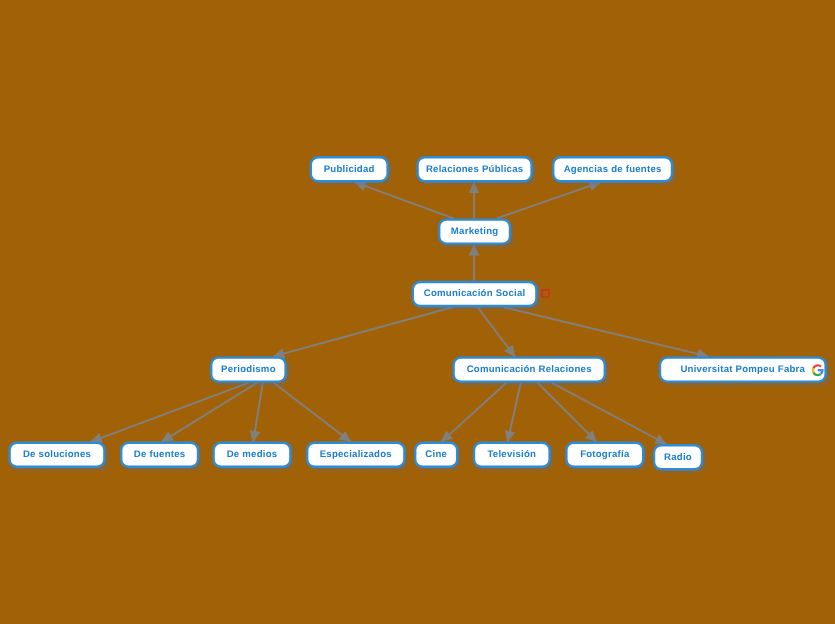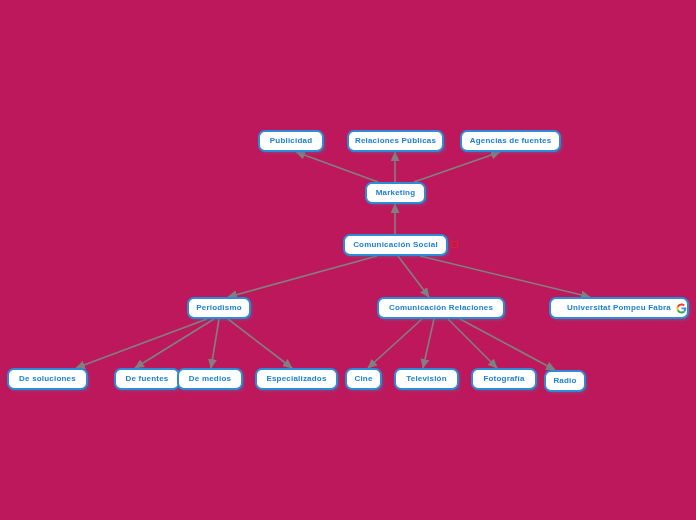--- a/index.html
+++ b/index.html
@@ -10,21 +10,21 @@
     width: 696px;
     height: 520px;
     background: #eef2fd;
     font-family: "Liberation Sans", sans-serif;
     overflow: hidden;
   }
   #canvas {
     position: relative;
     width: 696px;
     height: 520px;
-    background: #be185d;
+    background: #a16207;
   }
   #edges {
     position: absolute;
     left: 0;
     top: 0;
     width: 696px;
     height: 520px;
     pointer-events: none;
   }
   .node {
@@ -105,33 +105,33 @@
       </div>
       <div class="node" style="left: 460px; top: 130px; width: 101px;">
         <span class="label">Agencias de fuentes</span>
       </div>
       <div class="node" style="left: 365px; top: 182px; width: 61px;">
         <span class="label">Marketing</span>
       </div>
       <div class="node" style="left: 343px; top: 234px; width: 105px;">
         <span class="label">Comunicación Social</span>
       </div>
-      <div class="node" style="left: 187px; top: 297px; width: 64px;">
+      <div class="node" style="left: 175px; top: 297px; width: 64px;">
         <span class="label">Periodismo</span>
       </div>
       <div class="node" style="left: 377px; top: 297px; width: 128px;">
         <span class="label">Comunicación Relaciones</span>
       </div>
       <div class="node" style="left: 549px; top: 297px; width: 140px;">
         <span class="label">Universitat Pompeu Fabra</span>
       </div>
       <div class="node" style="left: 7px; top: 368px; width: 81px;">
         <span class="label">De soluciones</span>
       </div>
-      <div class="node" style="left: 114px; top: 368px; width: 66px;">
+      <div class="node" style="left: 100px; top: 368px; width: 66px;">
         <span class="label">De fuentes</span>
       </div>
       <div class="node" style="left: 177px; top: 368px; width: 66px;">
         <span class="label">De medios</span>
       </div>
       <div class="node" style="left: 255px; top: 368px; width: 83px;">
         <span class="label">Especializados</span>
       </div>
       <div class="node" style="left: 345px; top: 368px; width: 37px;">
         <span class="label">Cine</span>

